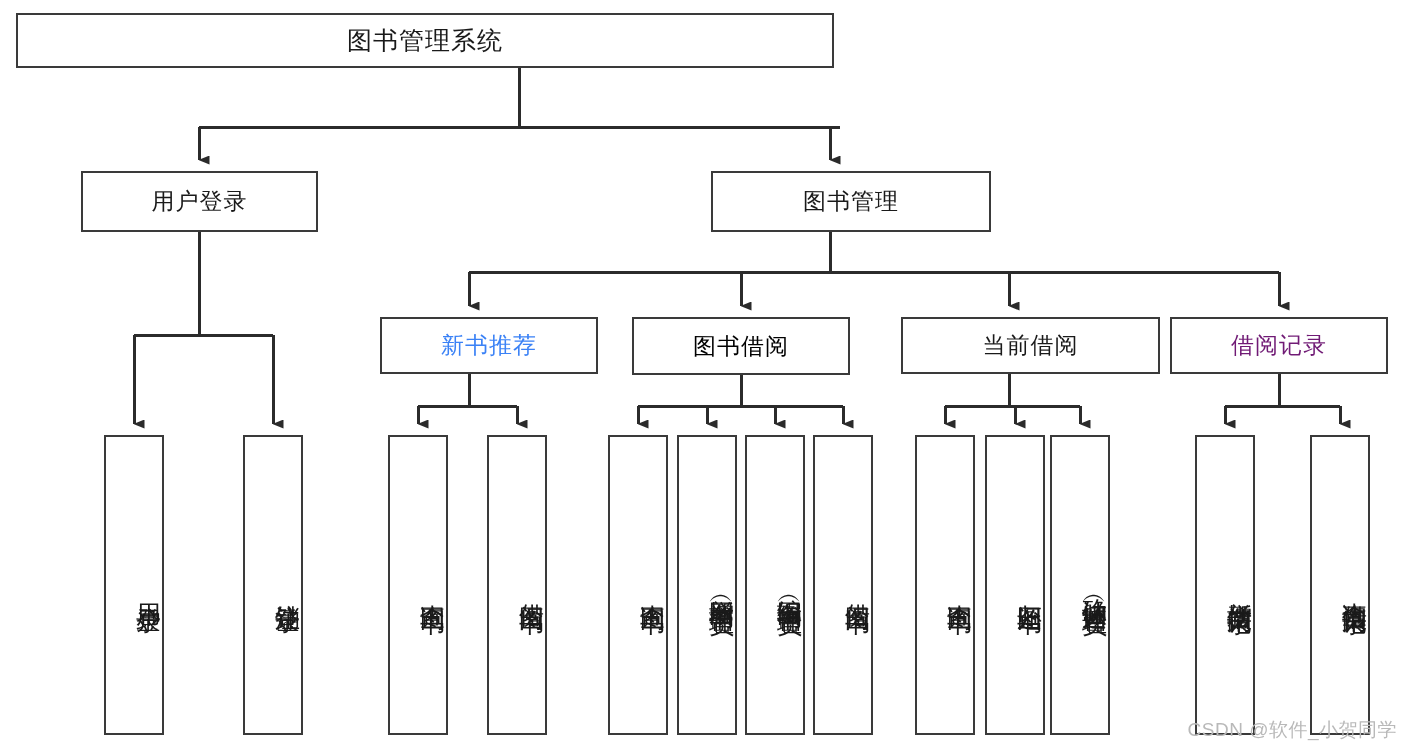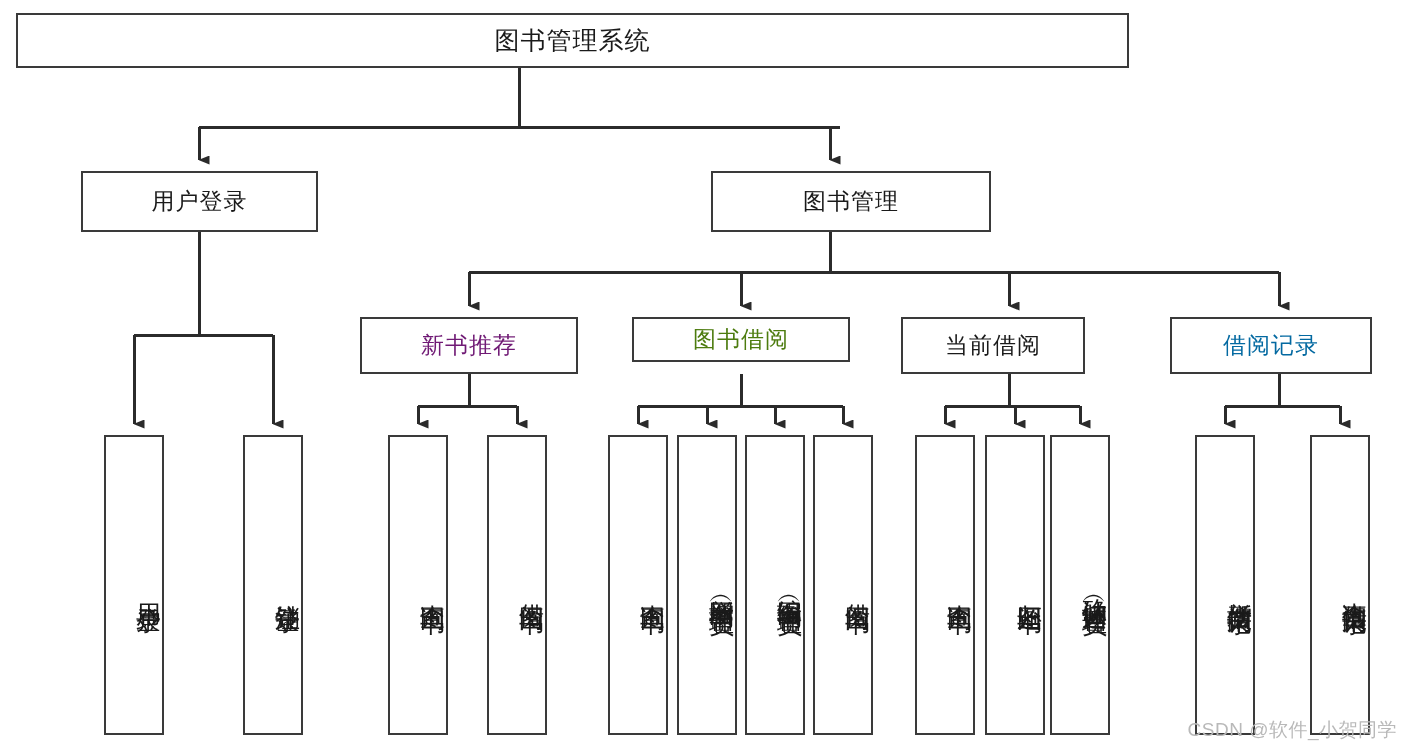--- a/index.html
+++ b/index.html
@@ -121,41 +121,41 @@
       <path d="M 1015,406 L 1015,424" marker-end="url(#arrowhead)"></path>
       <path d="M 1080,406 L 1080,424" marker-end="url(#arrowhead)"></path>
 
       <path d="M 1279,374 L 1279,406"></path>
       <path d="M 1225,406 L 1340,406"></path>
       <path d="M 1225,406 L 1225,424" marker-end="url(#arrowhead)"></path>
       <path d="M 1340,406 L 1340,424" marker-end="url(#arrowhead)"></path>
     </g>
   </svg>
 
-  <div class="node horizontal" id="root-node" style="left: 16px; top: 13px; width: 1113px; height: 55px; border-color: rgb(58, 58, 58); background: rgb(255, 255, 255); color: rgb(26, 26, 26);">
+  <div class="node horizontal" id="root-node" style="left: 16px; top: 13px; width: 818px; height: 55px; border-color: rgb(58, 58, 58); background: rgb(255, 255, 255); color: rgb(26, 26, 26);">
     <span class="label">图书管理系统</span>
   </div>
 
   <div class="node horizontal" id="node-user-login" style="left: 81px; top: 171px; width: 237px; height: 61px; border-color: rgb(58, 58, 58); background: rgb(255, 255, 255); color: rgb(26, 26, 26);">
     <span class="label">用户登录</span>
   </div>
   <div class="node horizontal" id="node-book-manage" style="left: 711px; top: 171px; width: 280px; height: 61px; border-color: rgb(58, 58, 58); background: rgb(255, 255, 255); color: rgb(26, 26, 26);">
     <span class="label">图书管理</span>
   </div>
 
-  <div class="node horizontal" id="node-new-book-recommend" style="left: 360px; top: 317px; width: 218px; height: 57px; border-color: rgb(58, 58, 58); background: rgb(255, 255, 255); color: #701a75;">
+  <div class="node horizontal" id="node-new-book-recommend" style="left: 380px; top: 317px; width: 218px; height: 57px; border-color: rgb(58, 58, 58); background: rgb(255, 255, 255); color: #3b82f6;">
     <span class="label">新书推荐</span>
   </div>
-  <div class="node horizontal" id="node-book-borrow" style="left: 632px; top: 317px; width: 218px; height: 45px; border-color: rgb(58, 58, 58); background: rgb(255, 255, 255); color: #4d7c0f;">
+  <div class="node horizontal" id="node-book-borrow" style="left: 632px; top: 317px; width: 218px; height: 58px; border-color: rgb(58, 58, 58); background: rgb(255, 255, 255); color: #000000;">
     <span class="label">图书借阅</span>
   </div>
-  <div class="node horizontal" id="node-current-borrow" style="left: 901px; top: 317px; width: 184px; height: 57px; border-color: rgb(58, 58, 58); background: rgb(255, 255, 255); color: rgb(26, 26, 26);">
+  <div class="node horizontal" id="node-current-borrow" style="left: 901px; top: 317px; width: 259px; height: 57px; border-color: rgb(58, 58, 58); background: rgb(255, 255, 255); color: rgb(26, 26, 26);">
     <span class="label">当前借阅</span>
   </div>
-  <div class="node horizontal" id="node-borrow-record" style="left: 1170px; top: 317px; width: 202px; height: 57px; border-color: rgb(58, 58, 58); background: rgb(255, 255, 255); color: #0369a1;">
+  <div class="node horizontal" id="node-borrow-record" style="left: 1170px; top: 317px; width: 218px; height: 57px; border-color: rgb(58, 58, 58); background: rgb(255, 255, 255); color: #701a75;">
     <span class="label">借阅记录</span>
   </div>
 
   <div class="node vertical" style="left: 104px; top: 435px; width: 60px; height: 300px; border-color: rgb(58, 58, 58); background: rgb(255, 255, 255); color: rgb(26, 26, 26);">
     <span class="label">用户登录</span>
   </div>
   <div class="node vertical" style="left: 243px; top: 435px; width: 60px; height: 300px; border-color: rgb(58, 58, 58); background: rgb(255, 255, 255); color: rgb(26, 26, 26);">
     <span class="label">注销登录</span>
   </div>
   <div class="node vertical" style="left: 388px; top: 435px; width: 60px; height: 300px; border-color: rgb(58, 58, 58); background: rgb(255, 255, 255); color: rgb(26, 26, 26);">

